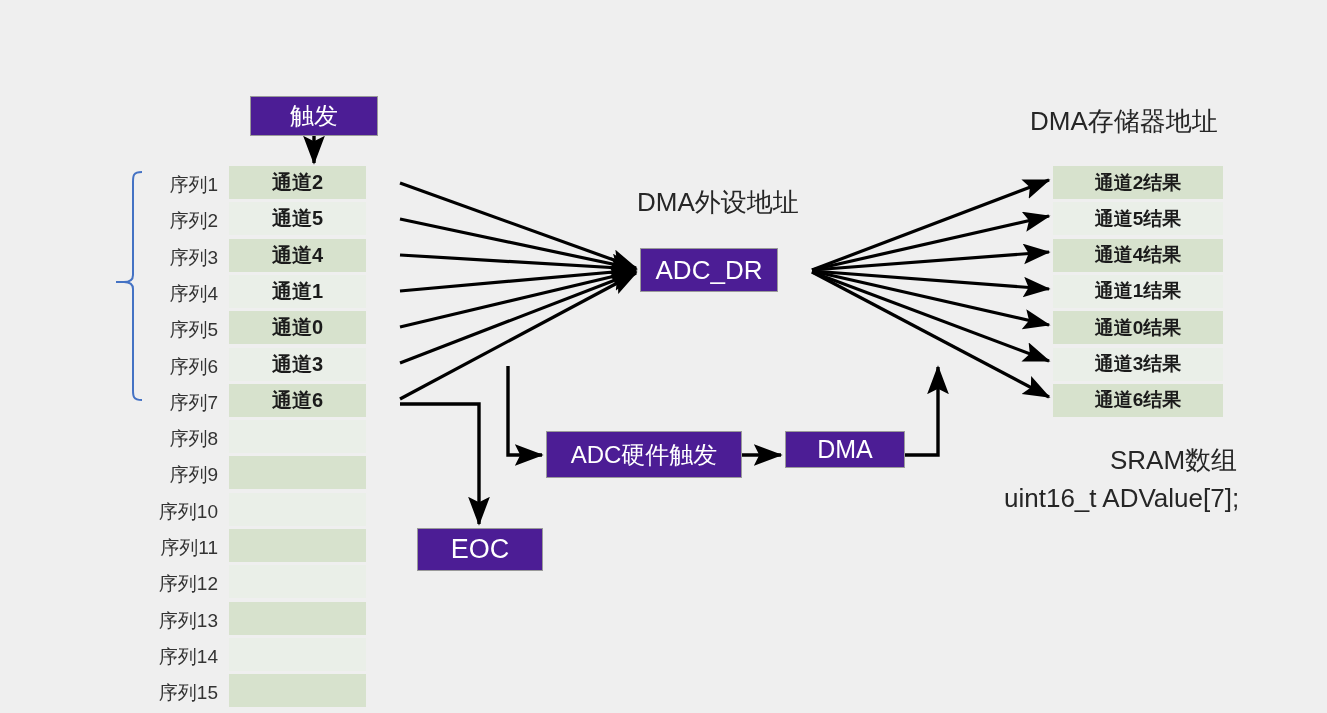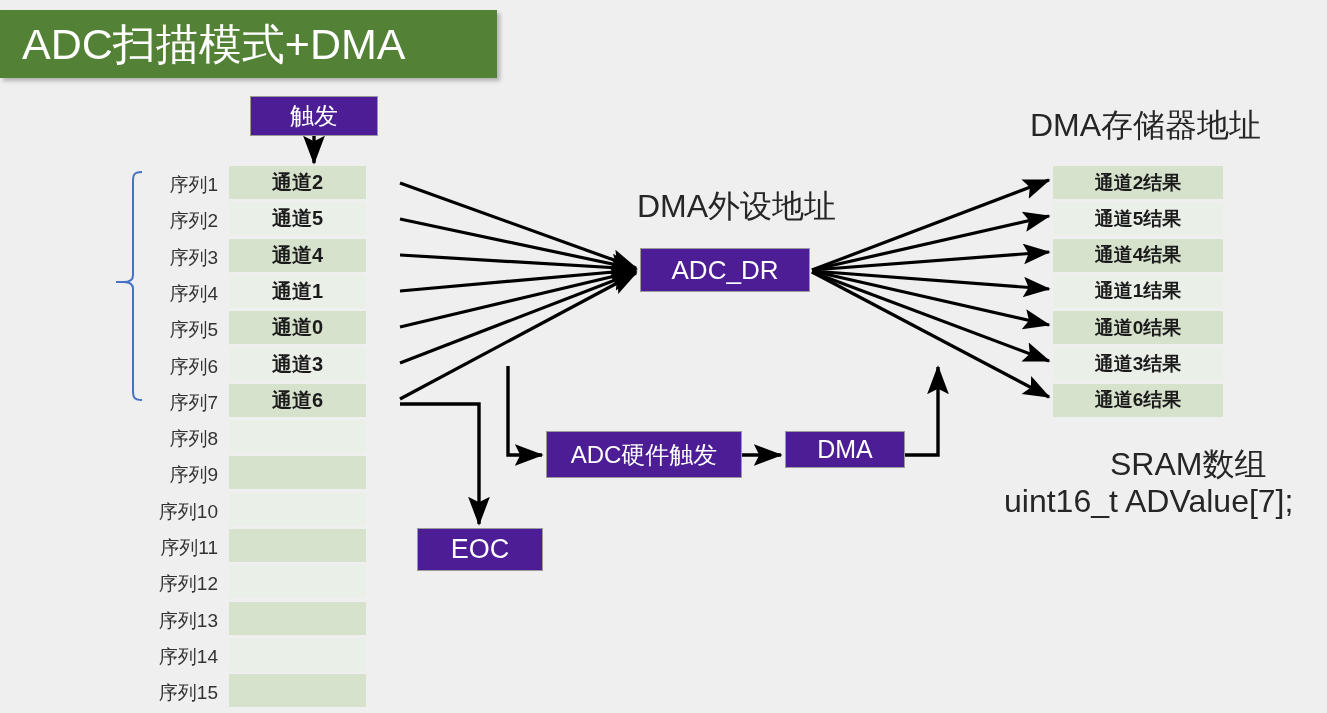--- a/index.html
+++ b/index.html
@@ -29,21 +29,21 @@
     position:absolute;
     background:#4c1d95;
     border:1px solid #9a9a9a;
     box-sizing:border-box;
     color:#ffffff;
     display:flex;align-items:center;justify-content:center;
     white-space:nowrap;
   }
 
   .box-trigger{left:250px;top:96px;width:128px;height:40px;font-size:24px;}
-  .box-adcdr{left:640px;top:248px;width:170px;height:44px;font-size:26px;}
+  .box-adcdr{left:640px;top:248px;width:138px;height:44px;font-size:26px;}
   .box-hwtrig{left:546px;top:431px;width:196px;height:47px;font-size:24px;}
   .box-dma{left:785px;top:431px;width:120px;height:37px;font-size:25px;}
   .box-eoc{left:417px;top:528px;width:126px;height:43px;font-size:27px;}
 
   
   .seq-label{
     position:absolute;
     width:90px;text-align:right;
     font-size:19px;color:#333333;
     white-space:nowrap;
@@ -63,36 +63,33 @@
   
   .res-table{position:absolute;left:1053px;top:166px;width:170px;}
   .res-row{
     position:absolute;left:0;width:170px;height:33px;
     display:flex;align-items:center;justify-content:center;
     font-size:19px;font-weight:bold;color:#1b1b1b;
     box-sizing:border-box;
   }
 
   
-  .caption{position:absolute;font-size:32px;color:#262626;white-space:nowrap;}
+  .caption{position:absolute;font-size:26px;color:#262626;white-space:nowrap;}
   .cap-dma-mem{left:1030px;top:104px;}
   .cap-dma-peri{left:637px;top:185px;}
   .cap-sram{left:1067px;top:443px;margin-left:43px;}
   .cap-sram2{left:1004px;top:483px;}
 
   svg.overlay{position:absolute;left:0;top:0;width:1327px;height:713px;pointer-events:none;}
 </style>
 </head>
 <body>
 
 <div id="stage">
 
-  <div class="title-bar">
-    <div class="title-text">ADC扫描模式+DMA</div>
-  </div>
 
   <div class="gbox box-trigger">
     <span>触发</span>
   </div>
 
   <div id="seq-labels">
       <div class="seq-label" style="left: 128px; top: 172px;">序列1</div>
       <div class="seq-label" style="left: 128px; top: 208.3px;">序列2</div>
       <div class="seq-label" style="left: 128px; top: 244.6px;">序列3</div>
       <div class="seq-label" style="left: 128px; top: 280.9px;">序列4</div>

